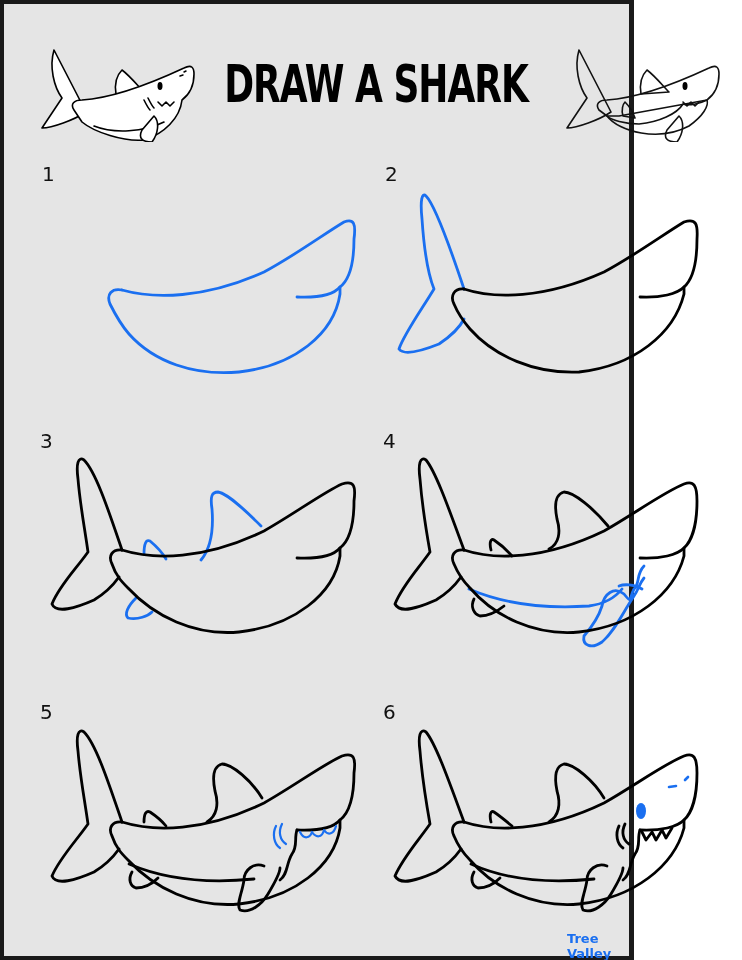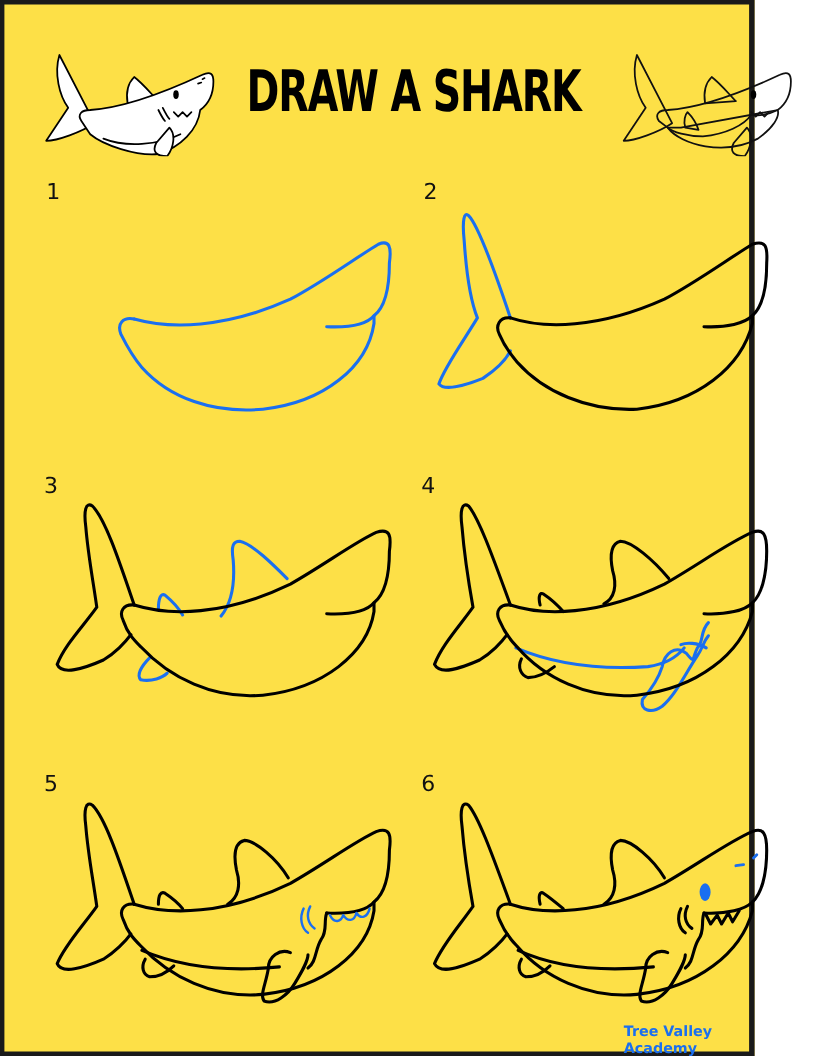--- a/index.html
+++ b/index.html
@@ -1,17 +1,17 @@
 <!DOCTYPE html>
 <html><head>
 <meta charset="utf-8">
 <style>
   html, body { margin: 0; padding: 0; background: #ffffff; }
   body { width: 742px; height: 960px; position: relative; overflow: hidden; font-family: "DejaVu Sans", sans-serif; }
-  .page { position: absolute; left: 0; top: 0; width: 686px; height: 960px; box-sizing: border-box; border: 4px solid #1a1a1a; border-right-width: 5px; background: #fde047; }
+  .page { position: absolute; left: 0; top: 0; width: 634px; height: 960px; box-sizing: border-box; border: 4px solid #1a1a1a; border-right-width: 5px; background: #e5e5e5; }
   .title { position: absolute; left: 212px; top: 50px; width: 320px; text-align: center;
     font-family: "DejaVu Sans", sans-serif; font-weight: 900; font-size: 40px; letter-spacing: -1px;
     color: #000; transform: scaleY(1.3); transform-origin: center top; font-stretch: condensed; }
   .hdr-shark { position: absolute; }
   .step-num { position: absolute; font-family: "DejaVu Sans", sans-serif; font-size: 20px; color: #111; }
   .step-art { position: absolute; left: 0; top: 0; width: 742px; height: 960px; pointer-events: none; }
   .footer { position: absolute; left: 563px; top: 927px; font-family: "DejaVu Sans", sans-serif; font-weight: bold; font-size: 13px; color: #1a6ff0; }
   svg path { fill: none; stroke-linecap: round; stroke-linejoin: round; }
 </style>
 </head>

